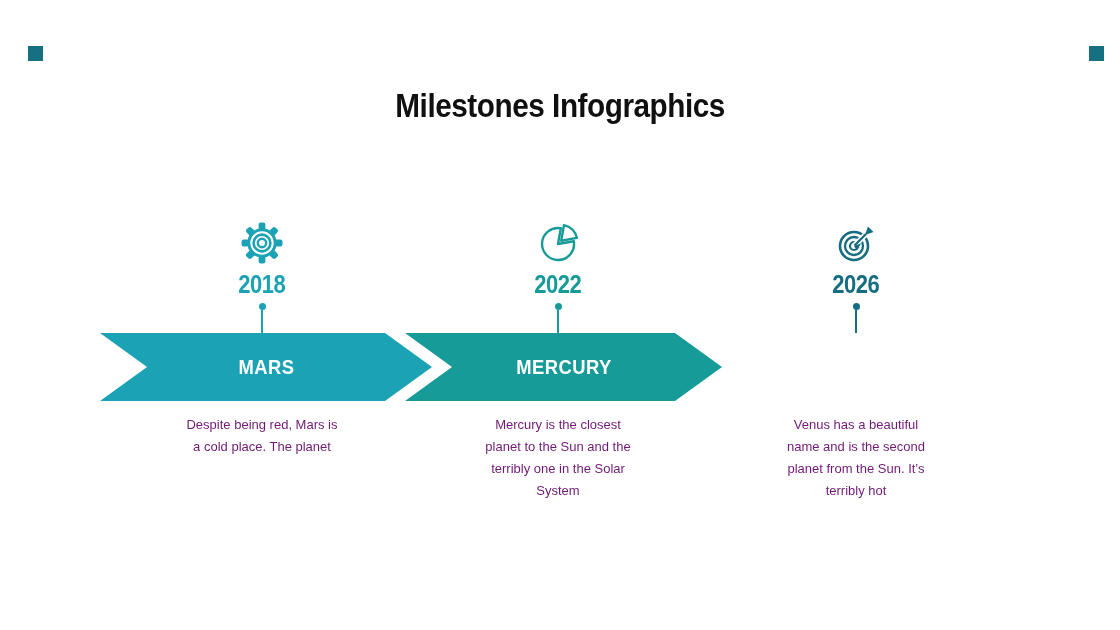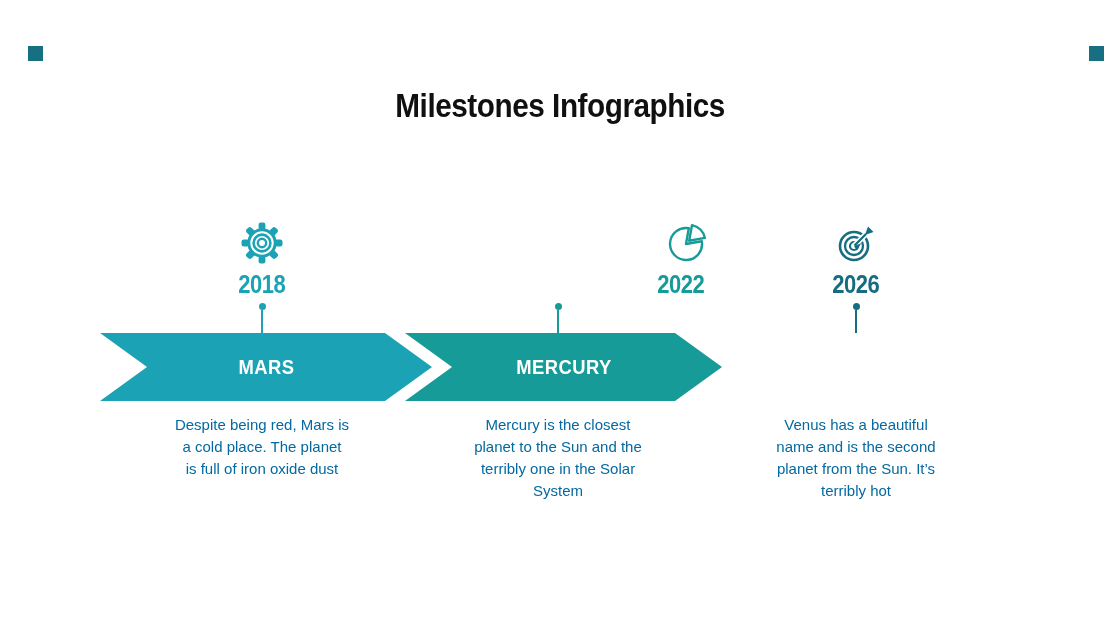--- a/index.html
+++ b/index.html
@@ -16,21 +16,21 @@
 
   
   .title-wrap{position:absolute;top:46px;left:0;width:100%;text-align:center;}
   .title-wrap .title{
     display:inline-block;font-size:33px;font-weight:bold;color:#101010;
     transform:scaleX(0.9);transform-origin:center;letter-spacing:-0.5px;white-space:nowrap;
   }
 
   
   .milestone{position:absolute;top:180px;width:300px;text-align:center;}
-  .milestone.m0{left:112px;} .milestone.m1{left:408px;text-align:right;} .milestone.m2{left:706px;}
+  .milestone.m0{left:112px;} .milestone.m1{left:408px;} .milestone.m2{left:706px;}
   .milestone .icon{display:block;height:46px;margin-bottom:4px;}
   .milestone .icon svg{display:inline-block;}
   .milestone .year{
     display:inline-block;font-size:25px;font-weight:bold;letter-spacing:-0.5px;
     transform:scaleX(0.88);transform-origin:center;line-height:1.1;
   }
   .connector{position:absolute;top:82px;left:50%;margin-left:-3.5px;width:7px;height:30px;}
   .connector .dot{display:block;width:7px;height:7px;border-radius:50%;background:currentColor;}
   .connector .stem{display:block;width:2px;height:23px;margin:0 auto;background:currentColor;}
 
@@ -42,22 +42,22 @@
   .arrow.a0{left:100px;width:332px;}
   .arrow.a1{left:405px;width:317px;}
   .arrow.a2{left:688px;width:317px;}
   .arrow .arrow-label{
     display:inline-block;color:#ffffff;font-size:20px;font-weight:bold;letter-spacing:0.5px;
     transform:scaleX(0.92);transform-origin:center;white-space:nowrap;
   }
 
   
   .description{
-    position:absolute;top:373px;width:280px;text-align:center;color:#0369a1;
-    font-size:15px;line-height:22px;
+    position:absolute;top:373px;width:280px;text-align:center;color:#701a75;
+    font-size:13px;line-height:22px;
   }
   .description.d0{left:122px;} .description.d1{left:418px;} .description.d2{left:716px;}
 </style>
 </head>
 <body>
 
 <div class="slide">
 
   <div class="corner-square left" style="background-color: rgb(23, 112, 130);"></div>
   <div class="corner-square right" style="background-color: rgb(23, 112, 130);"></div>
@@ -128,21 +128,20 @@
   <div class="arrow a0" style="background-color: rgb(27, 163, 181);">
     <span class="arrow-label">MARS</span>
   </div>
   <div class="arrow a1" style="background-color: rgb(22, 155, 152);">
     <span class="arrow-label">MERCURY</span>
   </div>
 
   <div class="description d0">
     <div>Despite being red, Mars is</div>
     <div>a cold place. The planet</div>
-    <div>is full of iron oxide dust</div>
   </div>
   <div class="description d1">
     <div>Mercury is the closest</div>
     <div>planet to the Sun and the</div>
     <div>terribly one in the Solar</div>
     <div>System</div>
   </div>
   <div class="description d2">
     <div>Venus has a beautiful</div>
     <div>name and is the second</div>

